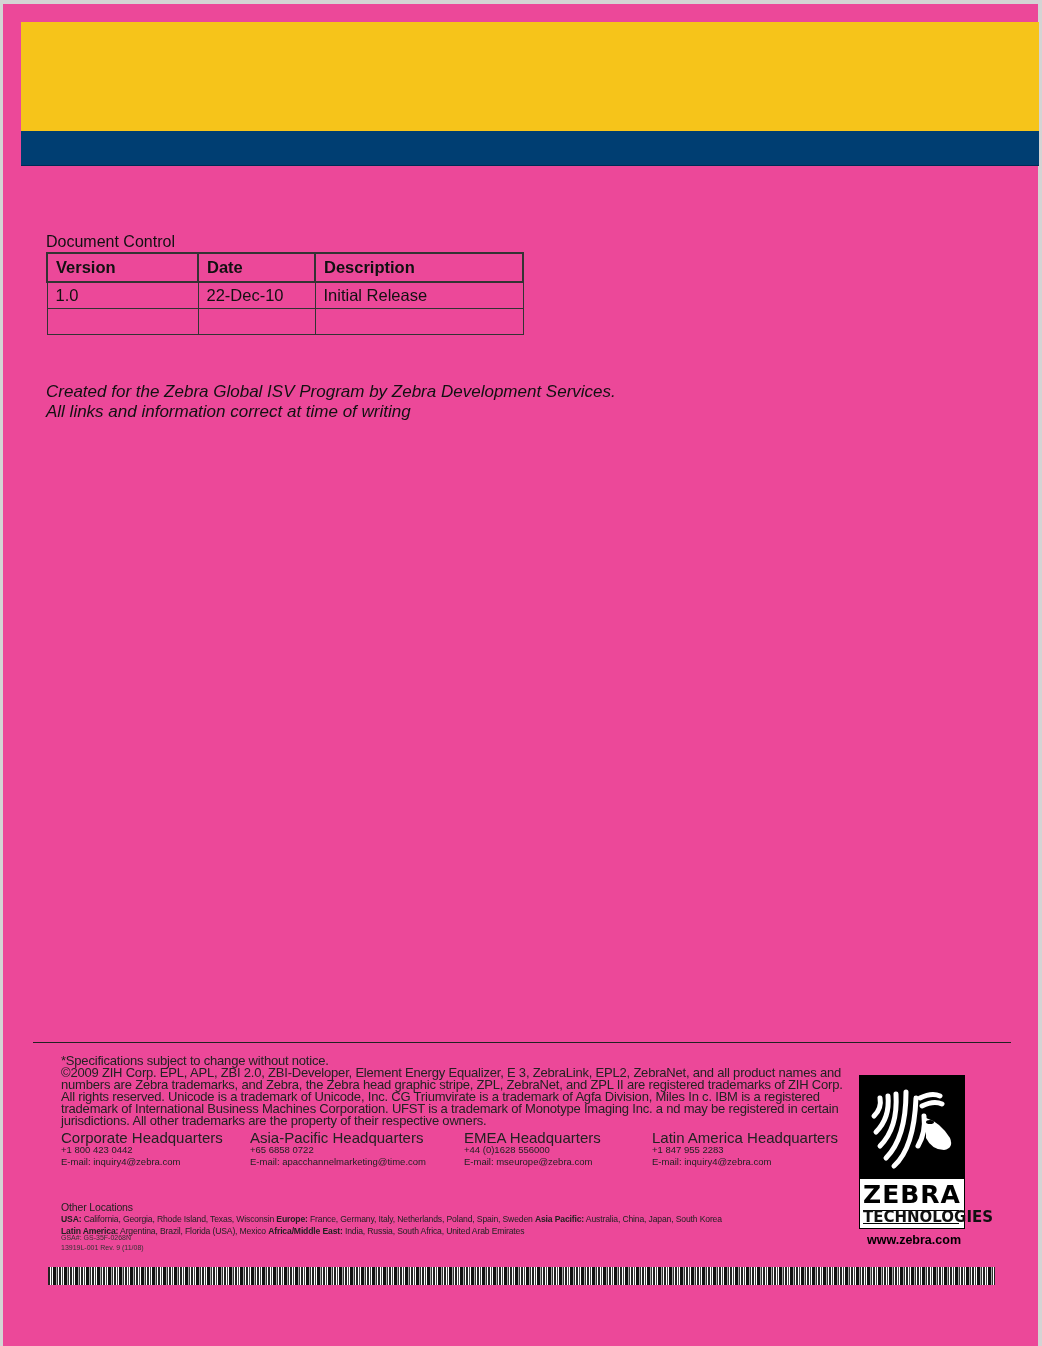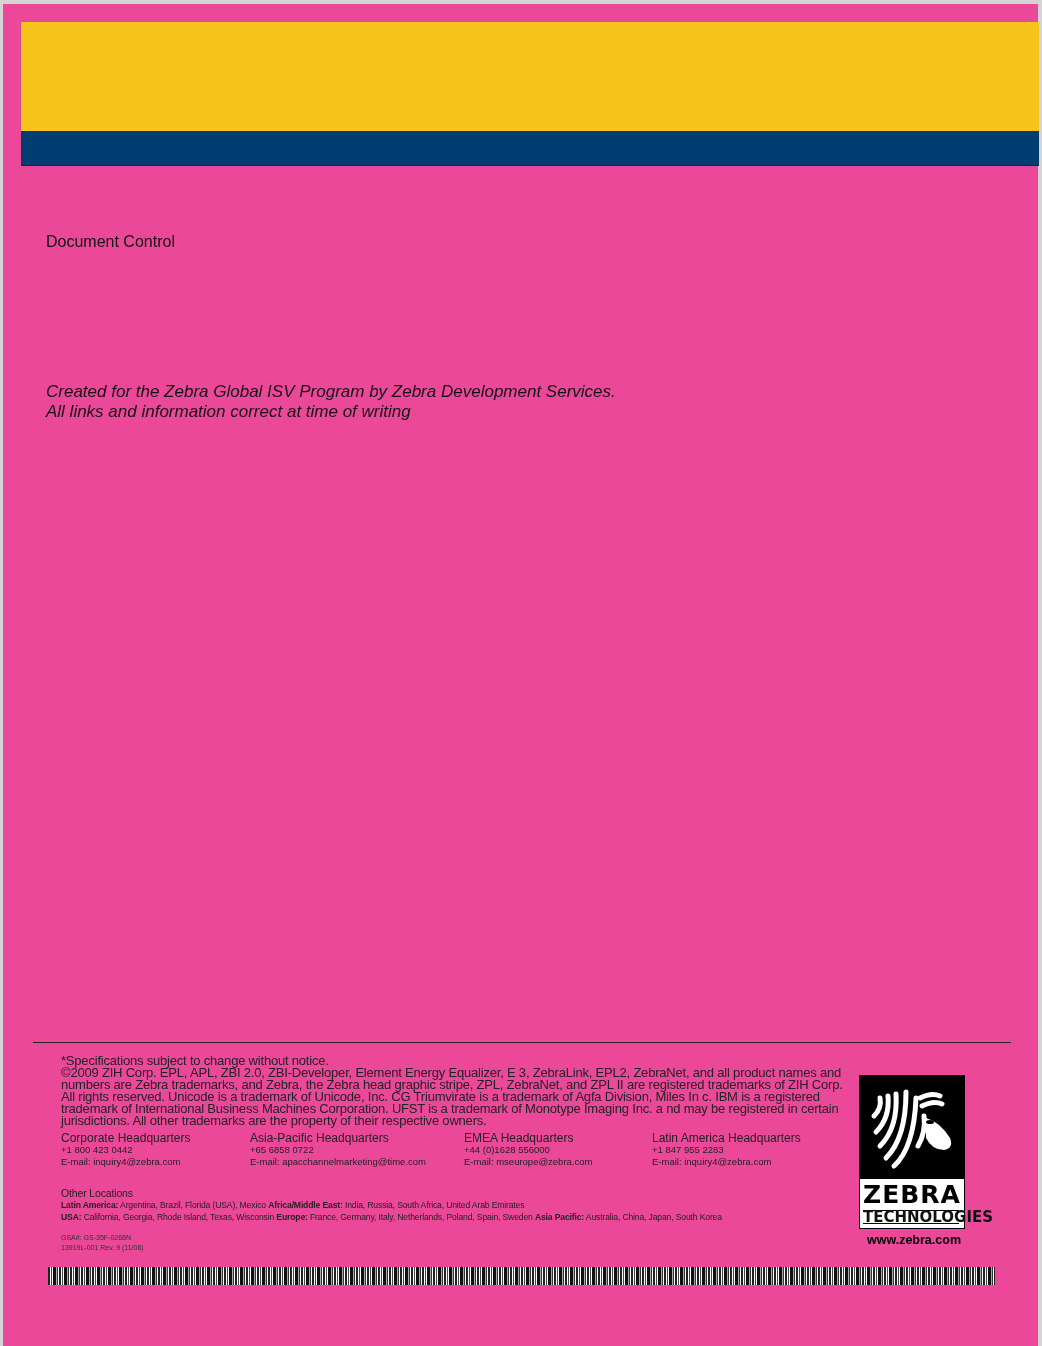--- a/index.html
+++ b/index.html
@@ -44,26 +44,26 @@
     position: absolute; left: 30px; top: 1038px; width: 978px; height: 0;
     border-top: 1px solid #222;
   }
   .fine {
     position: absolute; left: 58px; top: 1051px; width: 785px;
     font-size: 13px; line-height: 12px; color: #222; letter-spacing: -0.2px;
   }
   .hq {
     position: absolute; top: 1128px; font-size: 9.5px; line-height: 12px; color: #222;
   }
-  .hq .title { font-size: 12px; }
+  .hq .title { font-size: 15px; }
   .other {
     position: absolute; left: 58px; top: 1183px; width: 790px;
     font-size: 8.6px; line-height: 12px; color: #222; letter-spacing: -0.15px;
   }
-  .other .title { font-size: 10.5px; }
+  .other .title { font-size: 10.5px; margin-top: 14px; }
   .gsa {
     position: absolute; left: 58px; top: 1229px; font-size: 7px; line-height: 10px; color: #333;
   }
   .logo {
     position: absolute; left: 856px; top: 1071px; width: 104px; height: 152px;
     border: 1px solid #000; background: #fff;
   }
   .logo .black {
     position: absolute; left: 0; top: 0; width: 104px; height: 103px; background: #000;
   }
@@ -89,20 +89,39 @@
   }
 </style>
 </head>
 <body>
 
 <div class="page">
   <div class="band-yellow"></div>
   <div class="band-blue"></div>
 
   <div class="doc-control-label">Document Control</div>
+  <table class="doc-control">
+    <tbody>
+        <tr>
+      <th class="c1">Version</th>
+      <th class="c2">Date</th>
+      <th class="c3">Description</th>
+    </tr>
+    <tr>
+      <td>1.0</td>
+      <td>22-Dec-10</td>
+      <td>Initial Release</td>
+    </tr>
+    <tr>
+      <td></td>
+      <td></td>
+      <td></td>
+    </tr>
+  </tbody>
+    </table>
 
   <div class="note">
     <div>Created for the Zebra Global ISV Program by Zebra Development Services.</div>
     <div>All links and information correct at time of writing</div>
   </div>
 
   <div class="footer-rule"></div>
 
   <div class="fine">
     <div>*Specifications subject to change without notice.</div>
@@ -125,33 +144,33 @@
     <div>E-mail: mseurope@zebra.com</div>
   </div>
   <div class="hq" style="left:649px">
     <div class="title">Latin America Headquarters</div>
     <div>+1 847 955 2283</div>
     <div>E-mail: inquiry4@zebra.com</div>
   </div>
 
   <div class="other">
     <div class="title">Other Locations</div>
-    <div>
-      <b>Latin America:</b>
-      <span>Argentina, Brazil, Florida (USA), Mexico</span>
-      <b>Africa/Middle East:</b>
-      <span>India, Russia, South Africa, United Arab Emirates</span>
-    </div>
     <div>
       <b>USA:</b>
       <span>California, Georgia, Rhode Island, Texas, Wisconsin</span>
       <b>Europe:</b>
       <span>France, Germany, Italy, Netherlands, Poland, Spain, Sweden</span>
       <b>Asia Pacific:</b>
       <span>Australia, China, Japan, South Korea</span>
+    </div>
+    <div>
+      <b>Latin America:</b>
+      <span>Argentina, Brazil, Florida (USA), Mexico</span>
+      <b>Africa/Middle East:</b>
+      <span>India, Russia, South Africa, United Arab Emirates</span>
     </div>
   </div>
 
   <div class="gsa">
     <div>GSA#: GS-35F-0268N</div>
     <div>13919L-001 Rev. 9 (11/08)</div>
   </div>
 
   <div class="logo">
     <div class="black">

